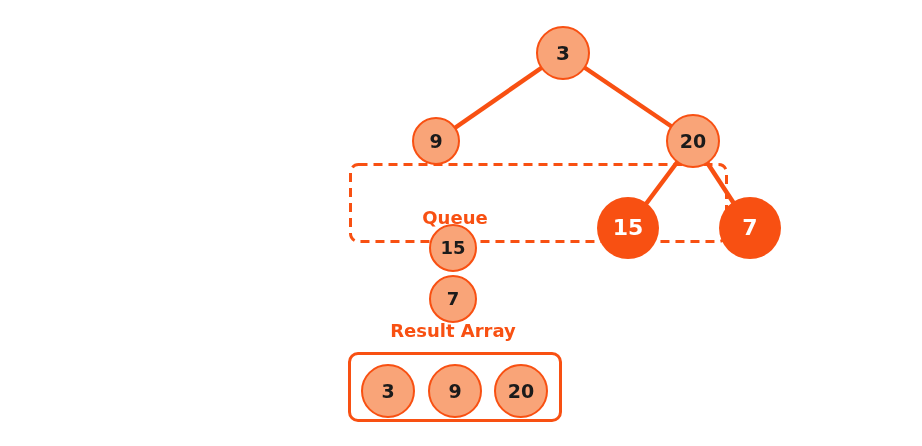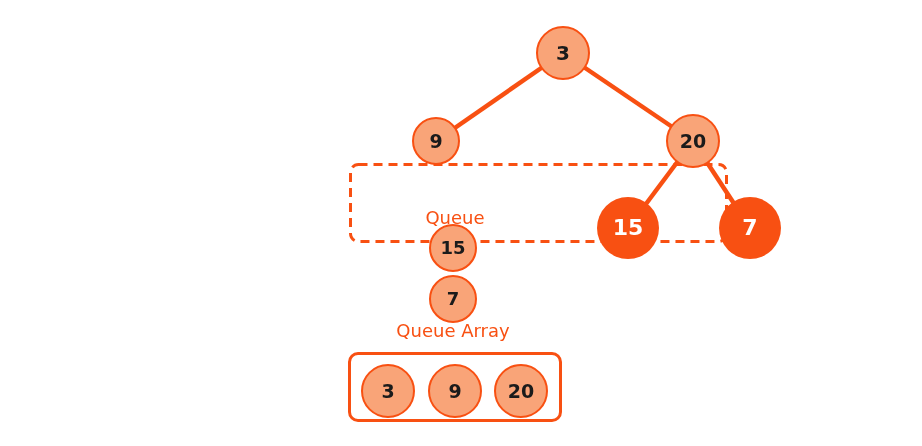--- a/index.html
+++ b/index.html
@@ -57,21 +57,21 @@
     border: 2.5px solid var(--accent);
     color: var(--node-text-dark);
   }
   .node.solid {
     background: var(--accent);
     color: var(--node-text-light);
   }
   .label {
     position: absolute;
     text-align: center;
-    font-weight: normal;
+    font-weight: bold;
     font-size: 18px;
     color: var(--accent);
     letter-spacing: 0px;
     white-space: nowrap;
   }
 </style>
 </head>
 <body>
 
 <div class="canvas">
@@ -93,15 +93,15 @@
   <div class="node solid" style="left:719px; top:197px; width:62px; height:62px; font-size:22px">7</div>
 
   <div class="node light" style="left:429px; top:224px; width:48px; height:48px; font-size:18px">15</div>
   <div class="node light" style="left:429px; top:275px; width:48px; height:48px; font-size:18px">7</div>
 
   <div class="node light" style="left:361px; top:364px; width:54px; height:54px; font-size:19px">3</div>
   <div class="node light" style="left:428px; top:364px; width:54px; height:54px; font-size:19px">9</div>
   <div class="node light" style="left:494px; top:364px; width:54px; height:54px; font-size:19px">20</div>
 
   <div class="label" style="left:395px; top:207px; width:120px">Queue</div>
-  <div class="label" style="left:383px; top:320px; width:140px">Queue Array</div>
+  <div class="label" style="left:383px; top:320px; width:140px">Result Array</div>
 
 </div>
 
 </body></html>

